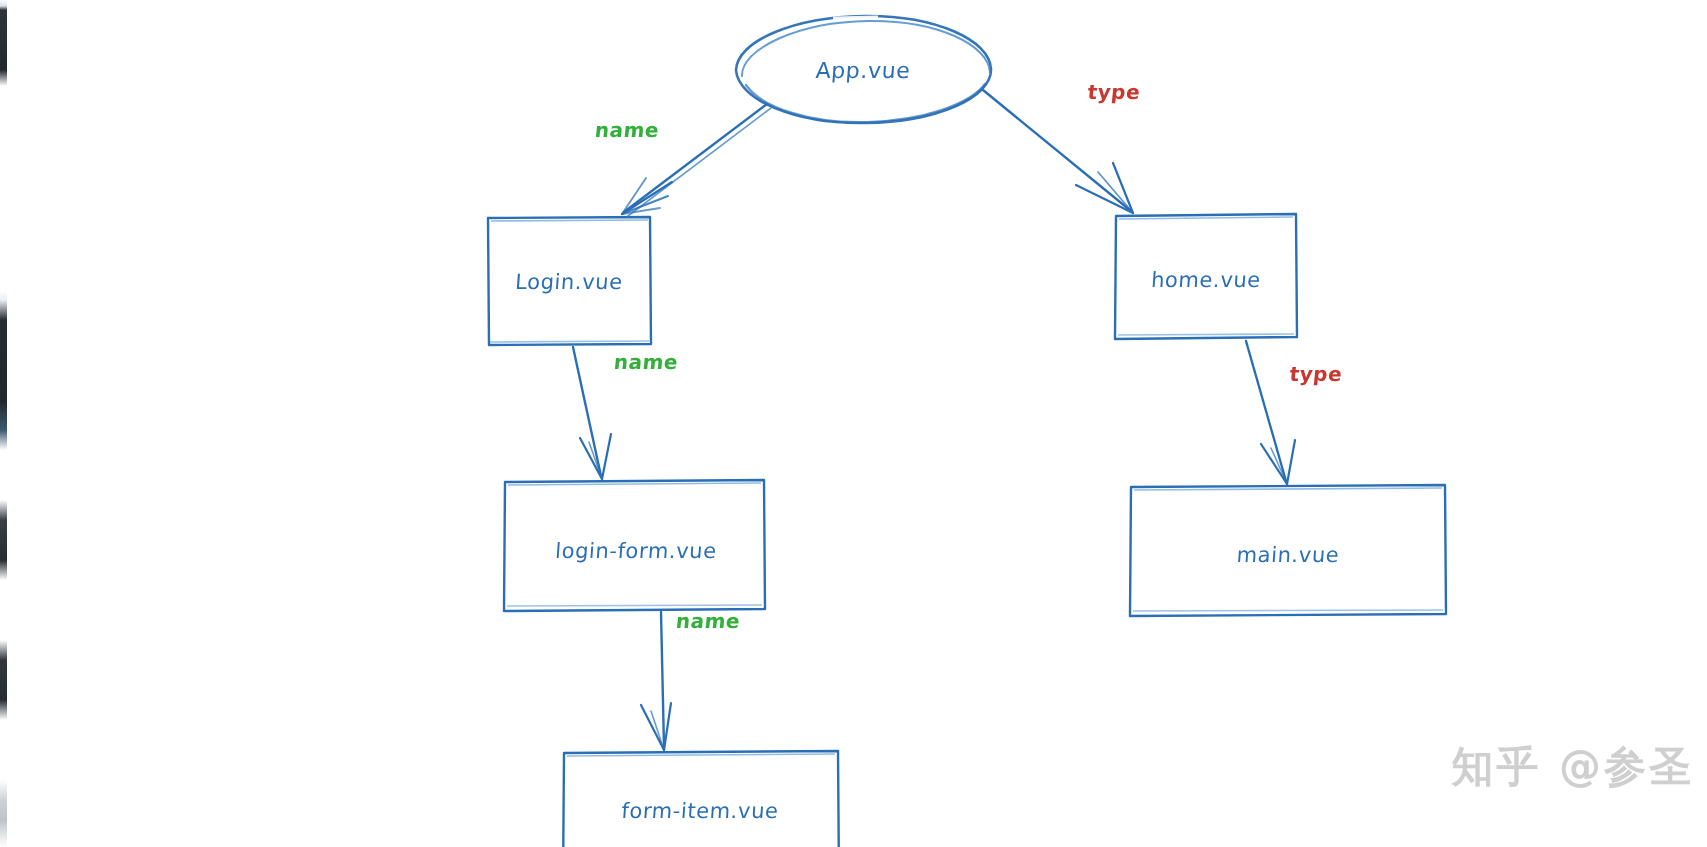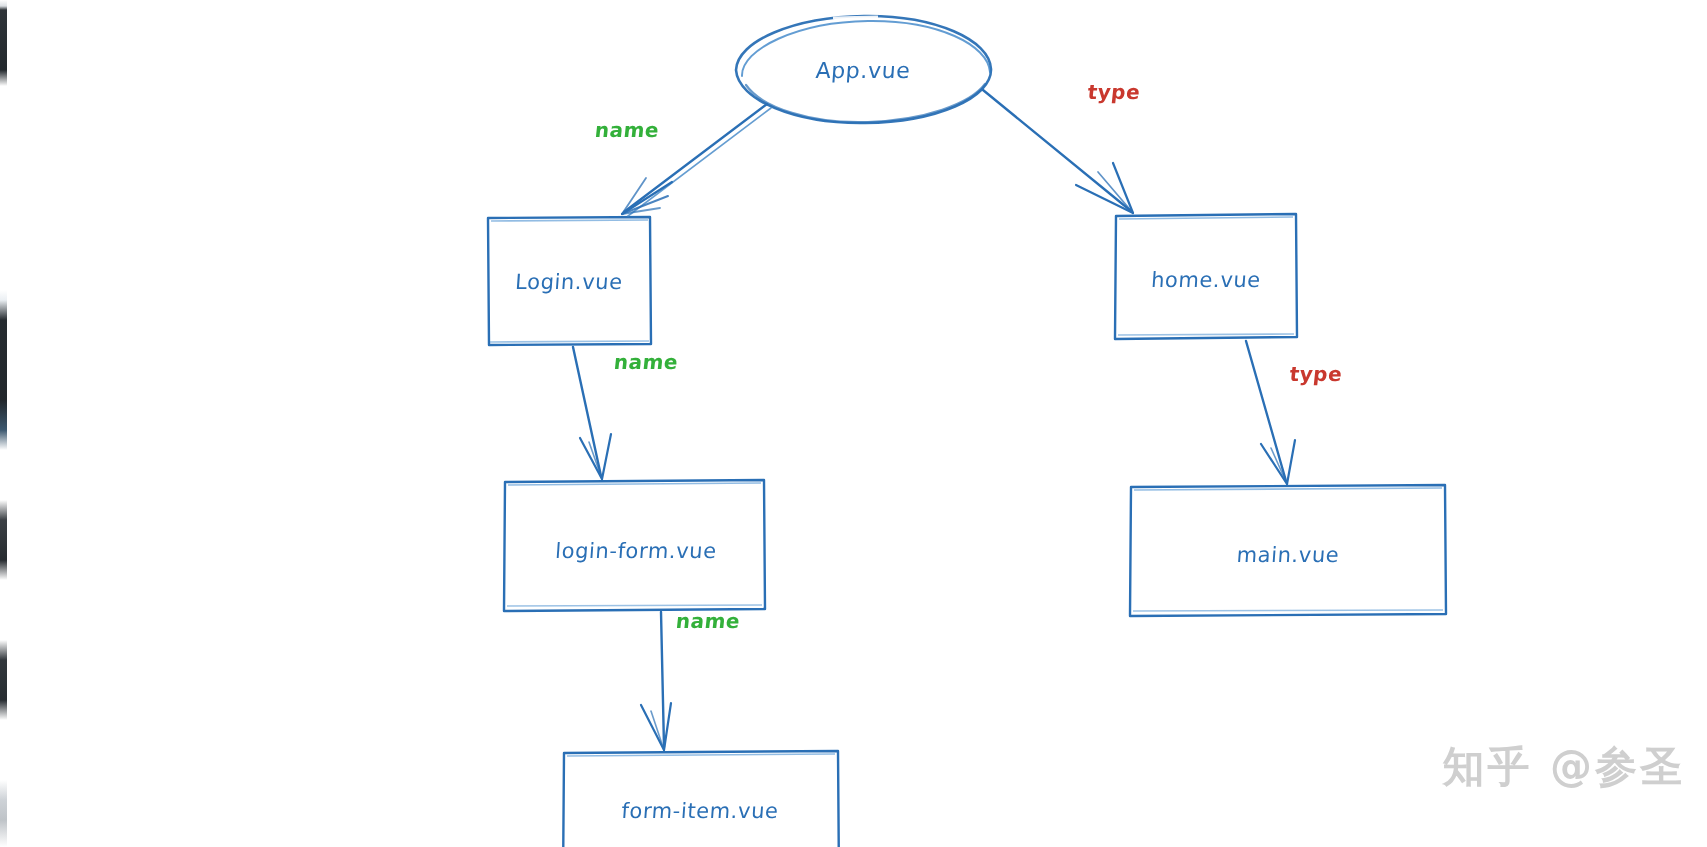--- a/index.html
+++ b/index.html
@@ -85,21 +85,21 @@
     letter-spacing: 0.5px;
     white-space: nowrap;
     transform: translate(-50%, -50%) skewX(-6deg);
     pointer-events: none;
   }
   .edge-label.name-label { color: #33b03a; }
   .edge-label.type-label { color: #c9382e; }
 
   .watermark {
     position: absolute;
-    right: 22px;
+    right: 13px;
     bottom: 52px;
     color: #cfcfcf;
     font-family: "DejaVu Sans", sans-serif;
     font-size: 42px;
     font-weight: 700;
     letter-spacing: 3px;
     white-space: nowrap;
     user-select: none;
   }
   .watermark-sub {

